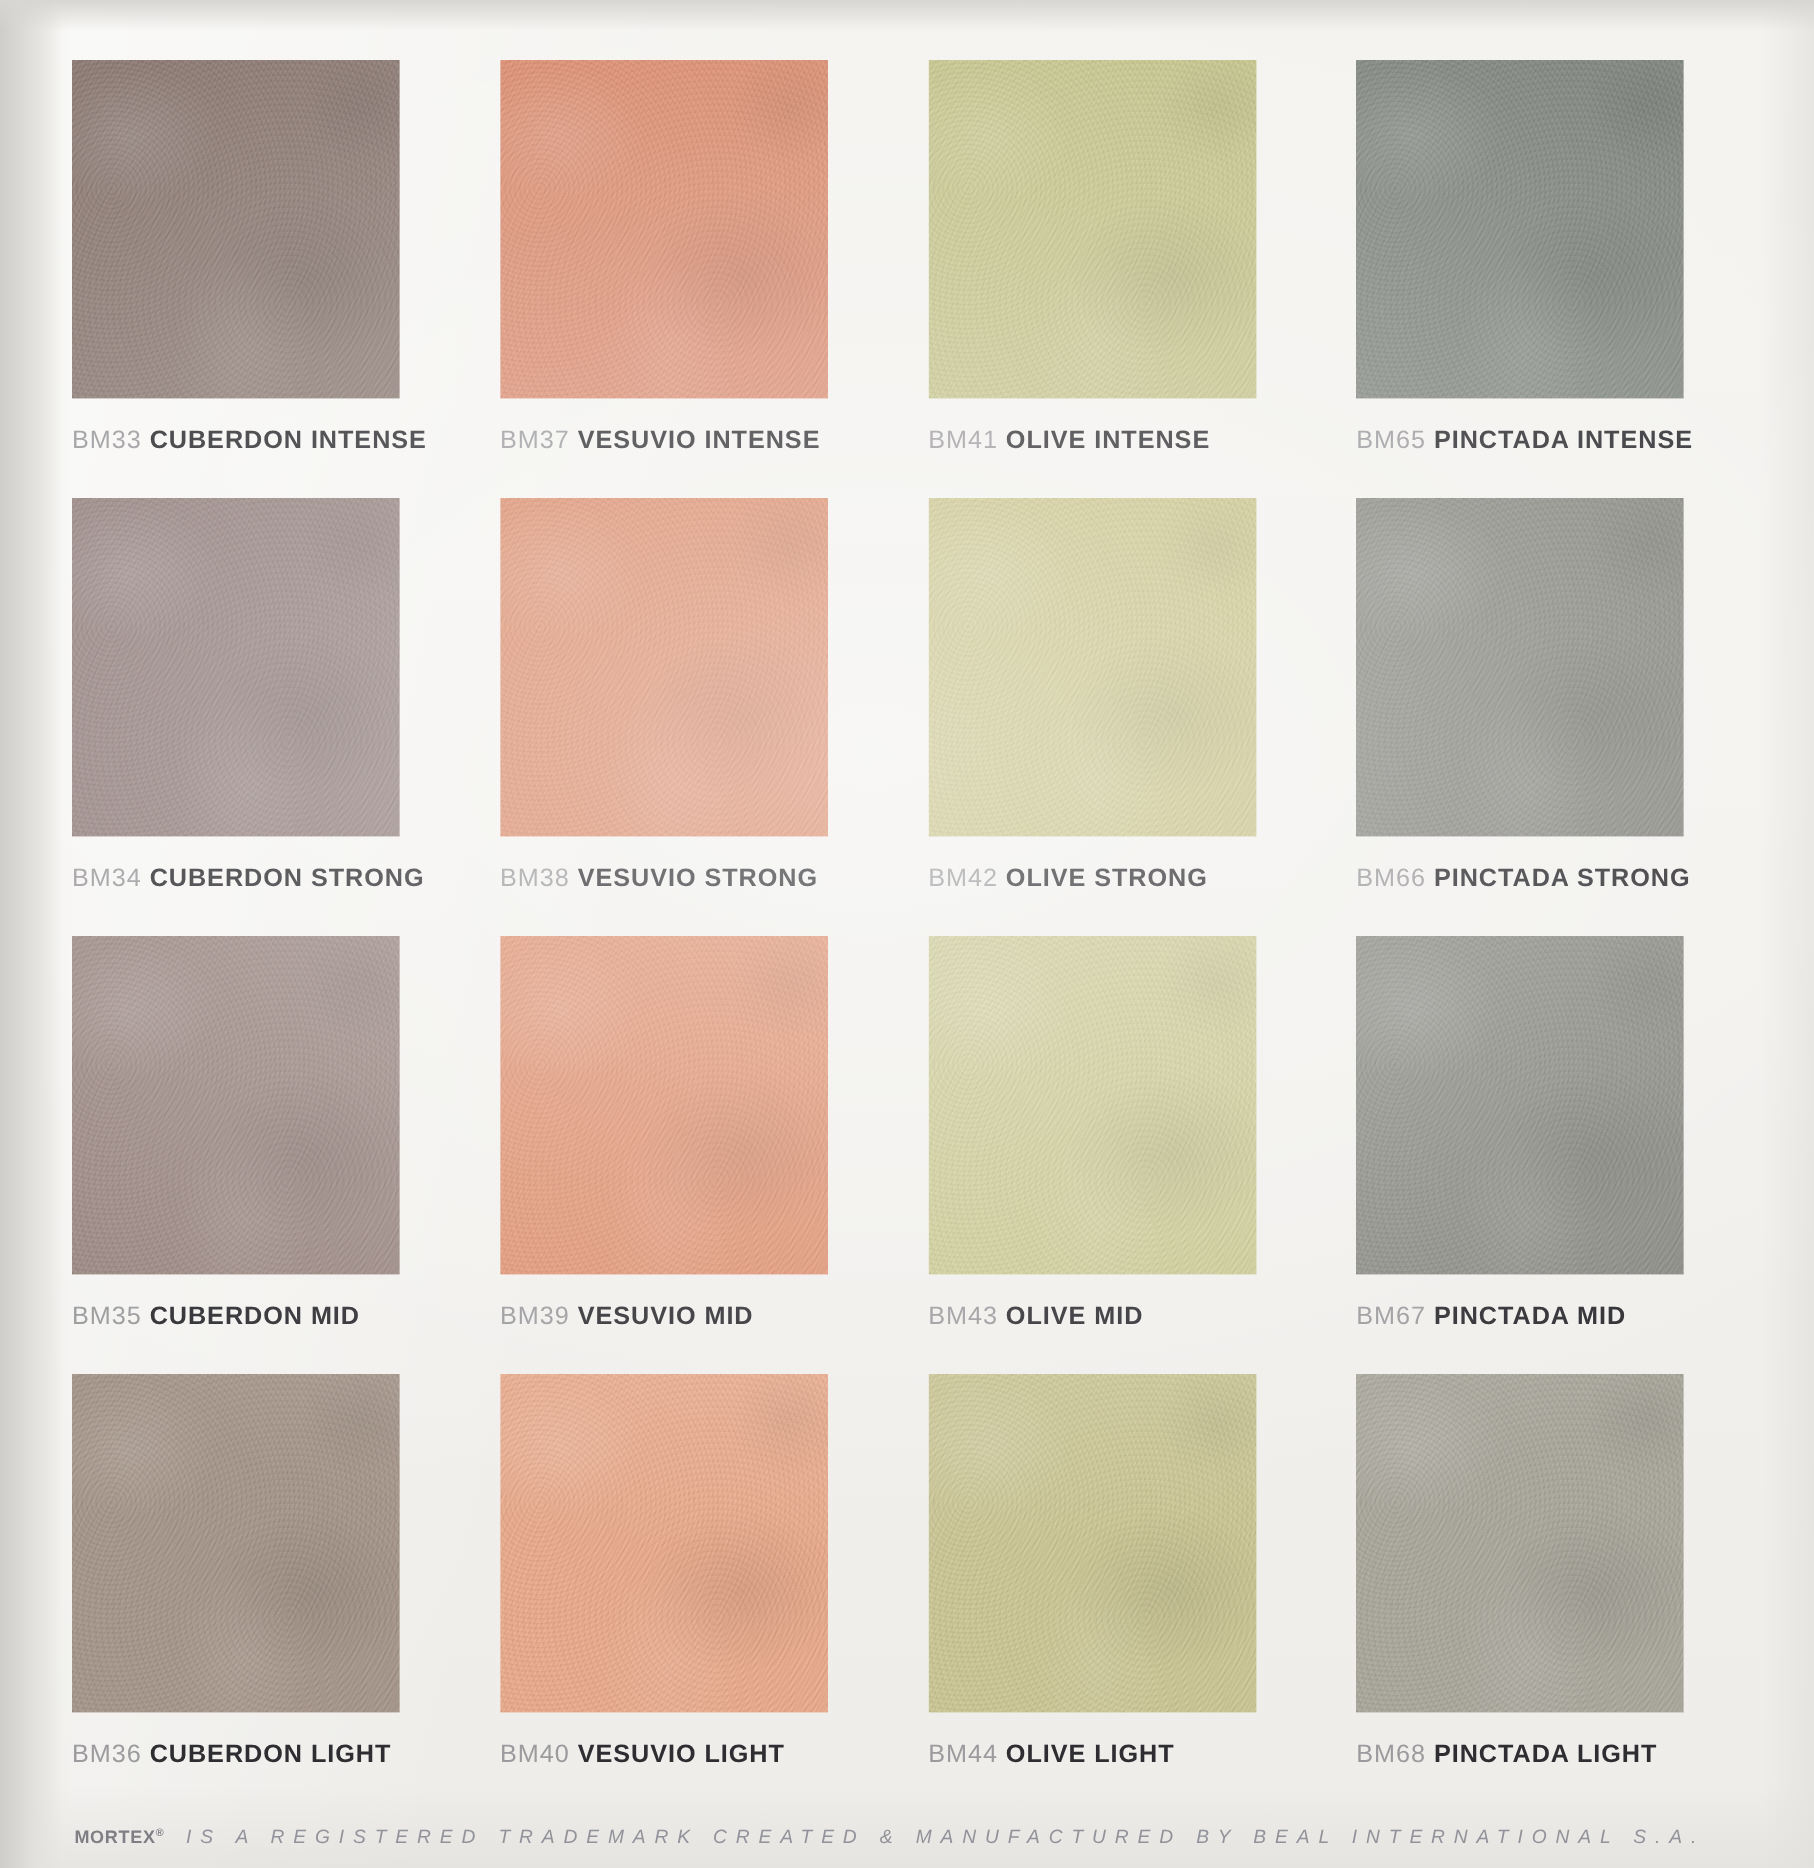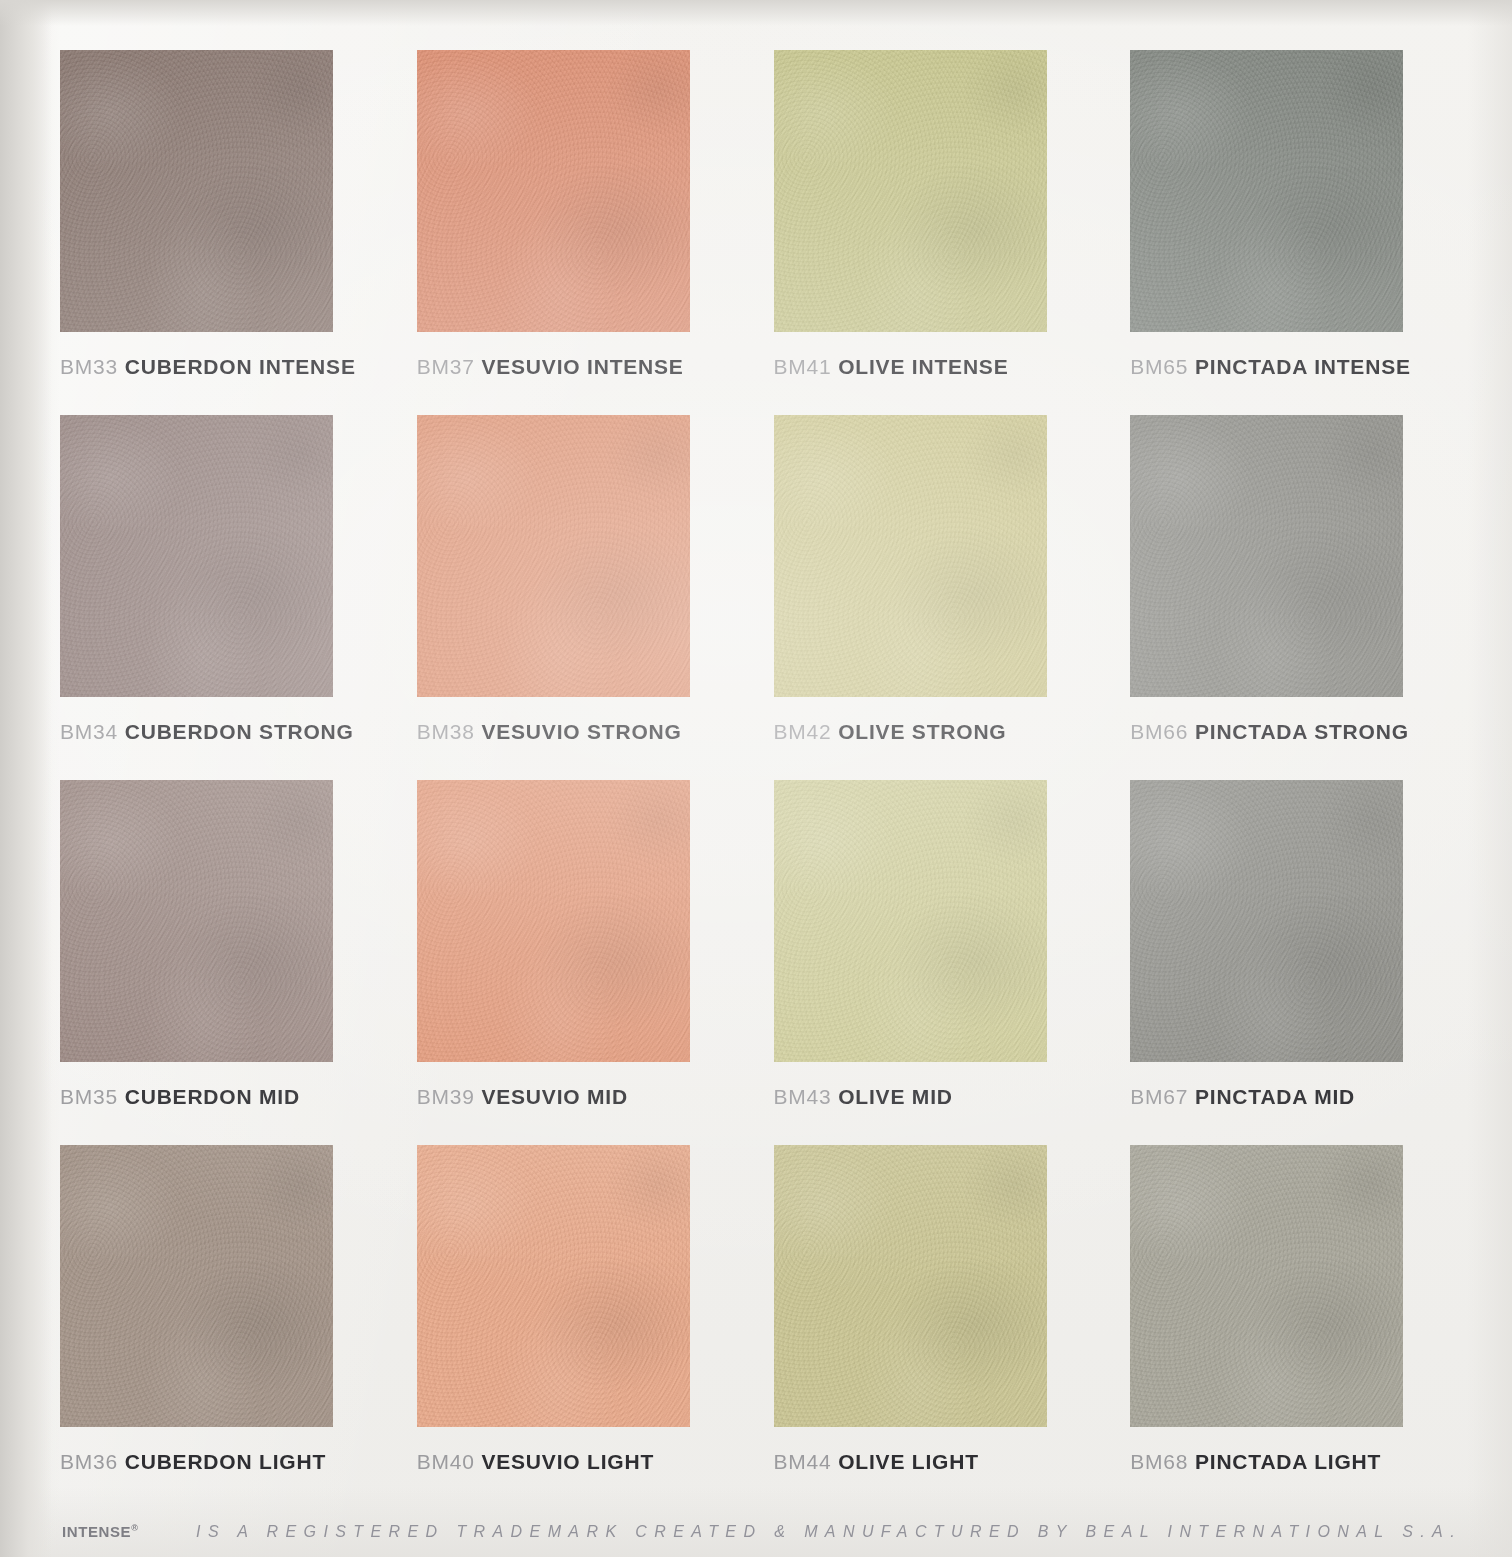--- a/index.html
+++ b/index.html
@@ -145,21 +145,20 @@
   }
   #footer .tm-text {
     margin-left: 18px;
     font-size: 16px;
     font-style: italic;
     font-weight: 400;
     letter-spacing: 7.4px;
     color: #92929a;
     white-space: nowrap;
     flex: 1 1 auto;
-    text-align: right;
   }
 </style>
 </head>
 <body>
 
 <div id="sheet">
 
   <div class="scan-edge-left"></div>
   <div class="scan-edge-top"></div>
 
@@ -277,17 +276,17 @@
       <div class="swatch" style="background-color: rgb(169, 167, 155);"></div>
       <div class="caption">
         <span class="code">BM68</span>
         <span class="name">PINCTADA LIGHT</span>
       </div>
     </div>
 
   </div>
 
   <div id="footer">
-    <span class="brand"><span>INTENSE</span><sup>®</sup></span>
+    <span class="brand"><span>MORTEX</span><sup>®</sup></span>
     <span class="tm-text">IS A REGISTERED TRADEMARK CREATED &amp; MANUFACTURED BY BEAL INTERNATIONAL S.A.</span>
   </div>
 
 </div>
 
 </body></html>

